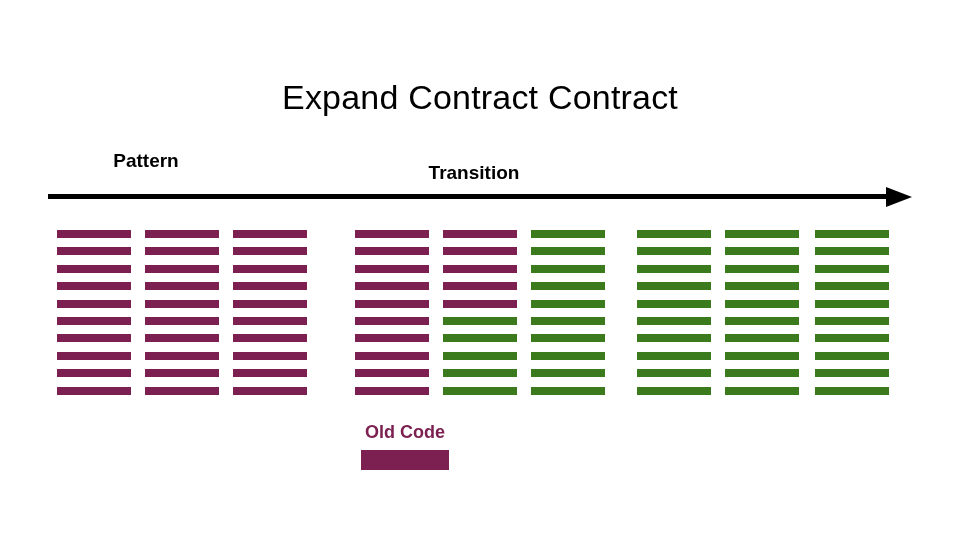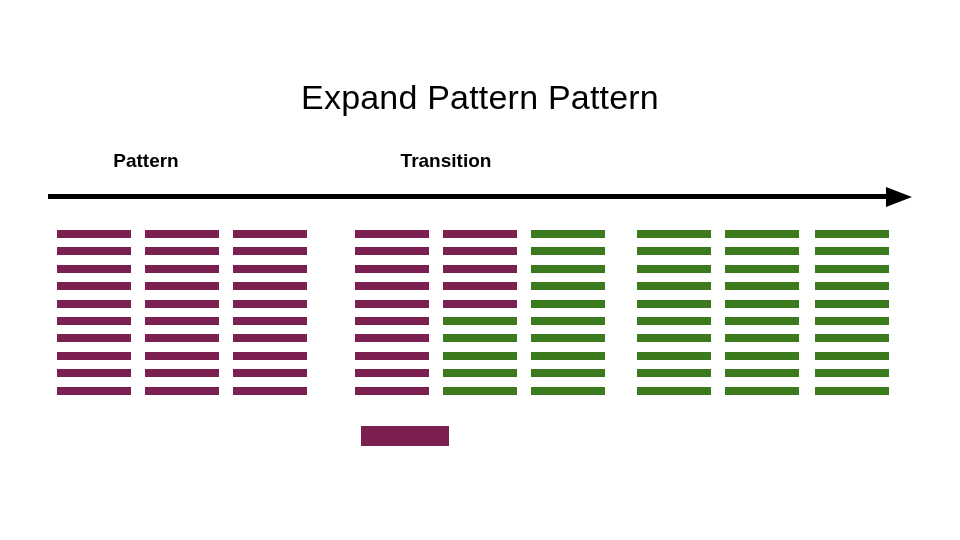--- a/index.html
+++ b/index.html
@@ -46,21 +46,21 @@
     position: absolute;
     top: 148px;
     font-size: 19px;
     font-weight: bold;
     color: #000000;
     text-align: center;
     white-space: nowrap;
     line-height: 26px;
   }
   #phase-label-0 { left: 46px;  width: 200px; }
-  #phase-label-1 { left: 336px; width: 220px; }
+  #phase-label-1 { left: 364px; width: 220px; margin-top: 12px; }
   #phase-label-2 { left: 634px; width: 200px; }
 
   
   #timeline-arrow {
     position: absolute;
     left: 48px;
     top: 186px;
     width: 864px;
     height: 26px;
   }
@@ -139,21 +139,21 @@
     height: 20px;
   }
   .legend-swatch.old { background: #7B2050; }
   .legend-swatch.new { background: #3C7A1E; }
 </style>
 </head>
 <body>
 
 <div id="slide">
 
-  <div id="title">Expand Pattern Pattern</div>
+  <div id="title">Expand Contract Contract</div>
 
   <div class="phase-label" id="phase-label-0">Pattern</div>
   <div class="phase-label" id="phase-label-1">Transition</div>
 
   <div id="timeline-arrow">
     <div id="arrow-shaft"></div>
     <div id="arrow-head"></div>
   </div>
 
   <div id="code-area">
@@ -262,17 +262,18 @@
         <div class="code-line new" style="top: 87px; width: 74px; height: 8px; background: rgb(60, 122, 30);"></div>
         <div class="code-line new" style="top: 104px; width: 74px; height: 8px; background: rgb(60, 122, 30);"></div>
         <div class="code-line new" style="top: 122px; width: 74px; height: 8px; background: rgb(60, 122, 30);"></div>
         <div class="code-line new" style="top: 139px; width: 74px; height: 8px; background: rgb(60, 122, 30);"></div>
         <div class="code-line new" style="top: 157px; width: 74px; height: 8px; background: rgb(60, 122, 30);"></div>
       </div>
     </div>
 
   <div id="legend">
     <div class="legend-entry" id="legend-entry-0">
+      <span class="legend-label old">Old Code</span>
       <span class="legend-swatch old"></span>
     </div>
   </div>
 
 </div>
 
 </body></html>

